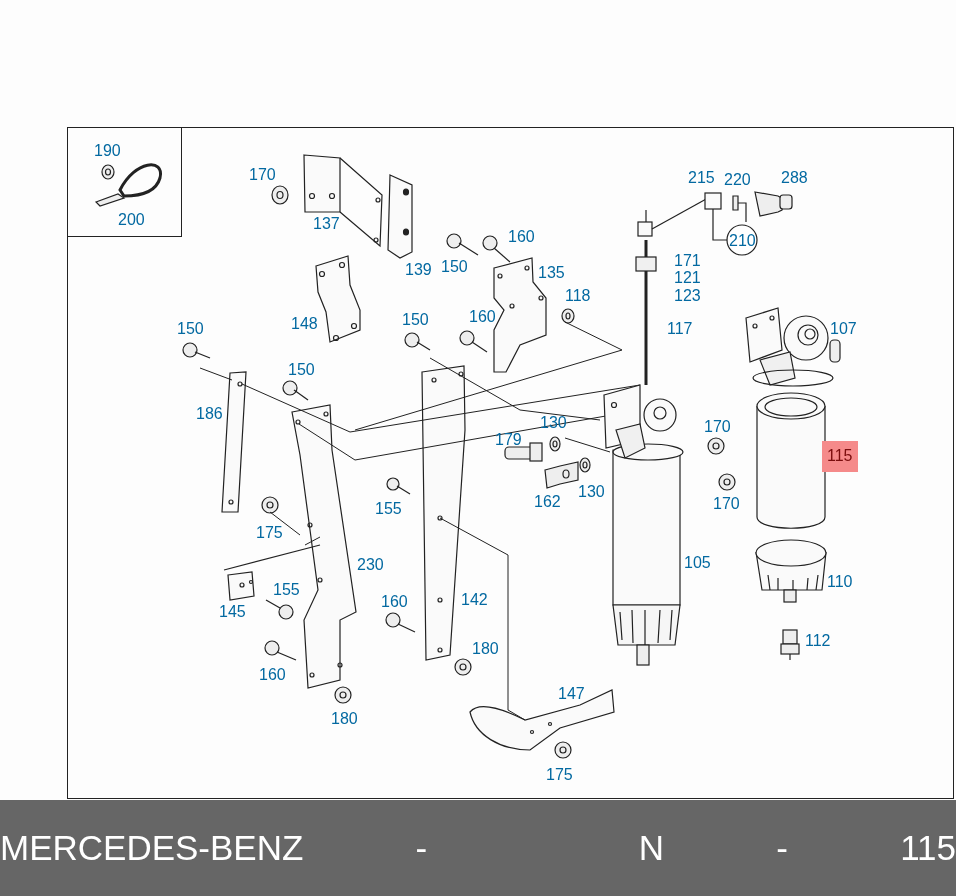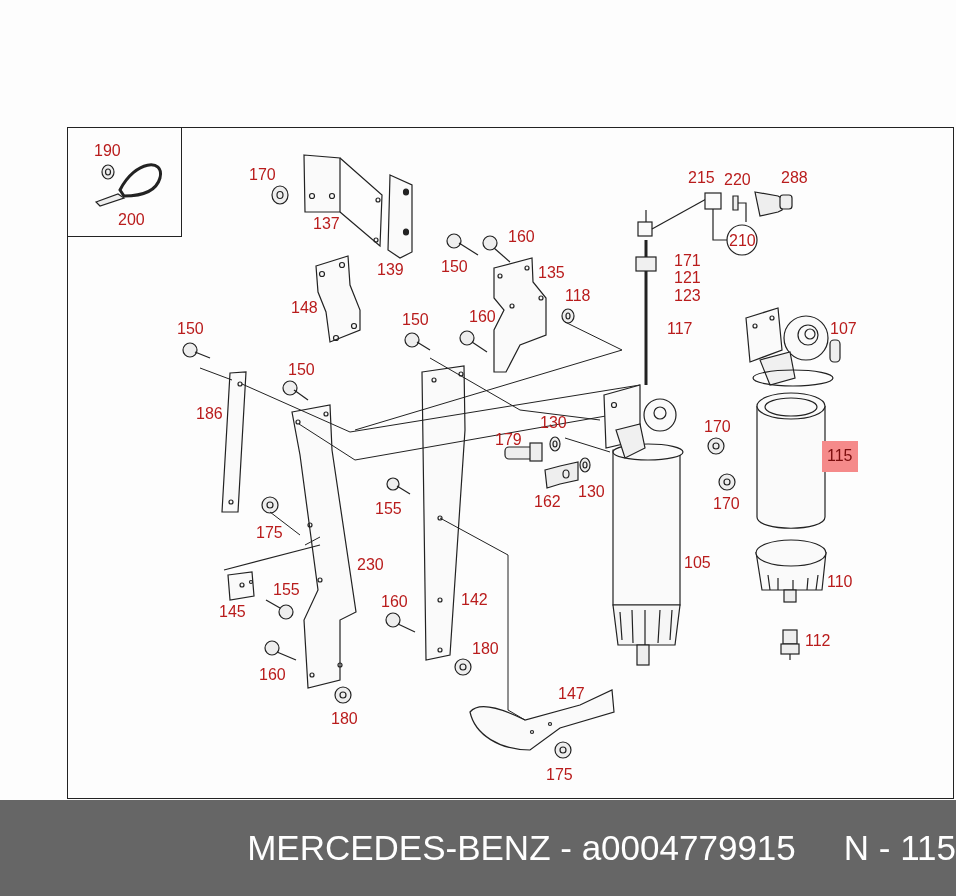--- a/index.html
+++ b/index.html
@@ -10,29 +10,29 @@
   .frame {
     position: absolute; left: 67px; top: 127px; width: 887px; height: 672px;
     border: 1.5px solid #222; box-sizing: border-box; background: #fdfdfd;
   }
   .inset {
     position: absolute; left: 67px; top: 127px; width: 115px; height: 110px;
     border: 1.5px solid #222; box-sizing: border-box; background: #fdfdfd;
   }
   svg.drawing { position: absolute; left: 0; top: 0; width: 956px; height: 896px; }
   .lbl {
-    position: absolute; font-size: 16px; color: #b91c1c; line-height: 1; white-space: nowrap;
+    position: absolute; font-size: 16px; color: #0369a1; line-height: 1; white-space: nowrap;
   }
   .hl {
     position: absolute; background: #f58a8a; color: #7a0d0d; font-size: 16px;
     padding: 7px 5px 8px 5px; line-height: 1;
   }
   .footer {
     position: absolute; left: 0; top: 800px; width: 956px; height: 96px; background: #666666;
-    display: flex; align-items: center; justify-content: flex-end; color: #fff;
+    display: flex; align-items: center; justify-content: space-between; color: #fff;
   }
   .footer span { font-size: 35px; letter-spacing: 0px; }
   .footer .sep { display: inline-block; width: 48px; }
 </style>
 </head>
 <body>
 
 <div class="frame"></div>
 <div class="inset"></div>
 
@@ -278,25 +278,25 @@
       <rect x="783" y="630" width="14" height="14" fill="#eee"></rect>
       <rect x="781" y="644" width="18" height="10" fill="#eee"></rect>
       <path d="M790 654 L790 660"></path>
     </g>
 </svg>
 
 <div class="lbl" style="left:94px;top:143px">190</div>
 <div class="lbl" style="left:118px;top:212px">200</div>
 <div class="lbl" style="left:249px;top:167px">170</div>
 <div class="lbl" style="left:313px;top:216px">137</div>
-<div class="lbl" style="left:377px;top:262px">139</div>
+<div class="lbl" style="left:405px;top:262px">139</div>
 <div class="lbl" style="left:441px;top:259px">150</div>
 <div class="lbl" style="left:508px;top:229px">160</div>
 <div class="lbl" style="left:538px;top:265px">135</div>
-<div class="lbl" style="left:291px;top:300px">148</div>
+<div class="lbl" style="left:291px;top:316px">148</div>
 <div class="lbl" style="left:565px;top:288px">118</div>
 <div class="lbl" style="left:177px;top:321px">150</div>
 <div class="lbl" style="left:402px;top:312px">150</div>
 <div class="lbl" style="left:469px;top:309px">160</div>
 <div class="lbl" style="left:688px;top:170px">215</div>
 <div class="lbl" style="left:724px;top:172px">220</div>
 <div class="lbl" style="left:781px;top:170px">288</div>
 <div class="lbl" style="left:729px;top:233px">210</div>
 <div class="lbl" style="left:674px;top:253px">171</div>
 <div class="lbl" style="left:674px;top:270px">121</div>
@@ -327,20 +327,19 @@
 <div class="lbl" style="left:331px;top:711px">180</div>
 <div class="lbl" style="left:546px;top:767px">175</div>
 
 <div class="hl" style="left:822px;top:441px">115</div>
 
 <div class="footer">
   <span>MERCEDES-BENZ</span>
   <span>&nbsp;</span>
   <span>-</span>
   <span>&nbsp;</span>
-  <span>a0004779915</span>
   <span class="sep"></span>
   <span>N</span>
   <span>&nbsp;</span>
   <span>-</span>
   <span>&nbsp;</span>
   <span>115</span>
 </div>
 
 </body></html>

